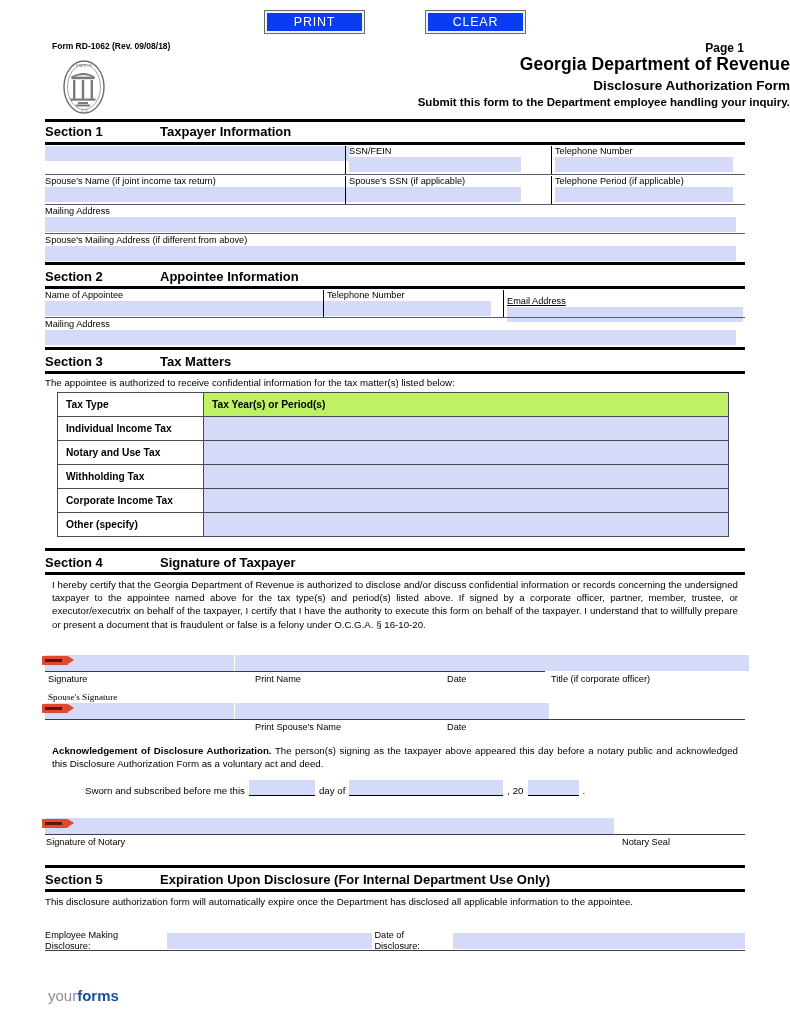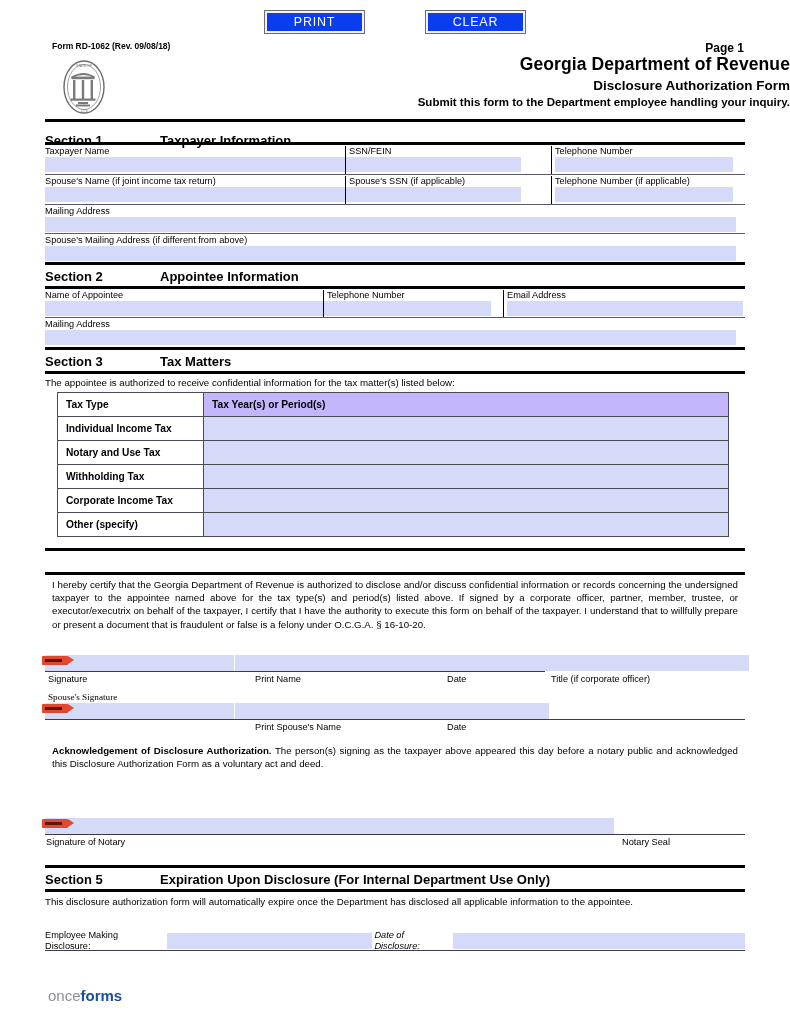--- a/index.html
+++ b/index.html
@@ -155,28 +155,27 @@
     </svg>
   </div>
 
   <div class="hdr-titles">
     <div class="hdr-t1">Georgia Department of Revenue</div>
     <div class="hdr-t2">Disclosure Authorization Form</div>
     <div class="hdr-t3">Submit this form to the Department employee handling your inquiry.</div>
   </div>
 
   <div class="rule-thick" style="top:119px"></div>
-  <div class="sec-hd" style="top:130px">
+  <div class="sec-hd" style="top:121px">
     <span class="sec-no">Section 1</span>
     <span>Taxpayer Information</span>
   </div>
   <div class="rule-thick" style="top:142px"></div>
 
   <div class="cellbox" style="left:45px; top:146px; width:302px;">
-    <div class="lbl">Taxpayer Name</div>
     <input class="fld" style="width: 300px; height: 13px;" type="text" value="">
   </div>
   <div class="vline" style="left:345px; top:146px; height:28px;"></div>
   <div class="cellbox" style="left:349px; top:146px; width:200px;">
     <div class="lbl">SSN/FEIN</div>
     <input class="fld" style="width: 168px; height: 13px;" type="text" value="">
   </div>
   <div class="vline" style="left:551px; top:146px; height:28px;"></div>
   <div class="cellbox" style="left:555px; top:146px; width:180px;">
     <div class="lbl">Telephone Number</div>
@@ -188,21 +187,21 @@
     <div class="lbl">Spouse's Name (if joint income tax return)</div>
     <input class="fld" style="width: 300px; height: 13px;" type="text" value="">
   </div>
   <div class="vline" style="left:345px; top:176px; height:28px;"></div>
   <div class="cellbox" style="left:349px; top:176px; width:200px;">
     <div class="lbl">Spouse's SSN (if applicable)</div>
     <input class="fld" style="width: 168px; height: 13px;" type="text" value="">
   </div>
   <div class="vline" style="left:551px; top:176px; height:28px;"></div>
   <div class="cellbox" style="left:555px; top:176px; width:190px;">
-    <div class="lbl">Telephone Number (if applicable)</div>
+    <div class="lbl">Telephone Period (if applicable)</div>
     <input class="fld" style="width: 174px; height: 13px;" type="text" value="">
   </div>
   <div class="rule-thin" style="top:204px"></div>
 
   <div class="cellbox" style="left:45px; top:206px; width:700px;">
     <div class="lbl">Mailing Address</div>
     <input class="fld" style="width: 687px; height: 13px;" type="text" value="">
   </div>
   <div class="rule-thin" style="top:233px"></div>
 
@@ -221,21 +220,21 @@
   <div class="cellbox" style="left:45px; top:290px; width:280px;">
     <div class="lbl">Name of Appointee</div>
     <input class="fld" style="width: 278px; height: 13px;" type="text" value="">
   </div>
   <div class="vline" style="left:323px; top:290px; height:28px;"></div>
   <div class="cellbox" style="left:327px; top:290px; width:175px;">
     <div class="lbl">Telephone Number</div>
     <input class="fld" style="width: 160px; height: 13px;" type="text" value="">
   </div>
   <div class="vline" style="left:503px; top:290px; height:28px;"></div>
-  <div class="cellbox" style="left:507px; top:290px; width:238px;">
+  <div class="cellbox" style="left:507px; top:296px; width:238px;text-decoration:underline;">
     <div class="lbl">Email Address</div>
     <input class="fld" style="width: 232px; height: 13px;" type="text" value="">
   </div>
   <div class="rule-thin" style="top:317px"></div>
 
   <div class="cellbox" style="left:45px; top:319px; width:700px;">
     <div class="lbl">Mailing Address</div>
     <input class="fld" style="width: 687px; height: 13px;" type="text" value="">
   </div>
   <div class="rule-thick" style="top:347px"></div>
@@ -246,21 +245,21 @@
   </div>
   <div class="rule-thick" style="top:371px"></div>
 
   <div class="para" style="left:45px; top:376px; width:700px; text-align:left;">The appointee is authorized to receive confidential information for the tax matter(s) listed below:</div>
 
   <div class="tt">
     <table>
       <tbody>
           <tr class="thead">
         <td class="tcol1">Tax Type</td>
-        <td class="tcol2" style="background:#c4b5fd">Tax Year(s) or Period(s)</td>
+        <td class="tcol2" style="background:#bef264">Tax Year(s) or Period(s)</td>
       </tr>
       <tr>
         <td class="tcol1">Individual Income Tax</td>
         <td class="tcol2"><span></span></td>
       </tr>
       <tr>
         <td class="tcol1">Notary and Use Tax</td>
         <td class="tcol2"><span></span></td>
       </tr>
       <tr>
@@ -274,20 +273,24 @@
       <tr>
         <td class="tcol1">Other (specify)</td>
         <td class="tcol2"><span></span></td>
       </tr>
     </tbody>
       </table>
   </div>
 
   <div class="rule-thick" style="top:548px"></div>
 
+  <div class="sec-hd" style="top:552px">
+    <span class="sec-no">Section 4</span>
+    <span>Signature of Taxpayer</span>
+  </div>
   <div class="rule-thick" style="top:572px"></div>
 
   <div class="para" style="left:52px; top:578px; width:686px;">I hereby certify that the Georgia Department of Revenue is authorized to disclose and/or discuss confidential information or records concerning the undersigned taxpayer to the appointee named above for the tax type(s) and period(s) listed above. If signed by a corporate officer, partner, member, trustee, or executor/executrix on behalf of the taxpayer, I certify that I have the authority to execute this form on behalf of the taxpayer. I understand that to willfully prepare or present a document that is fraudulent or false is a felony under O.C.G.A. § 16-10-20.</div>
 
   <input class="fld" style="position: absolute; left: 45px; top: 655px; width: 185px; height: 14px;" type="text" value="">
   <div class="sigtag" style="left:42px; top:656px;"></div>
   <input class="fld" style="position: absolute; left: 235px; top: 655px; width: 310px; height: 14px;" type="text" value="">
   <input class="fld" style="position: absolute; left: 549px; top: 655px; width: 196px; height: 14px;" type="text" value="">
   <div class="underline-dark" style="left:45px; top:671px; width:500px;"></div>
   <div class="lbl" style="position:absolute;left:48px;top:674px;">Signature</div>
@@ -301,42 +304,51 @@
   <div class="underline-dark" style="left:45px; top:719px; width:700px;"></div>
   <div class="lbl" style="position:absolute;left:48px;top:692px;font-family:Liberation Serif, serif;">Spouse's Signature</div>
   <div class="lbl" style="position:absolute;left:255px;top:722px;">Print Spouse's Name</div>
   <div class="lbl" style="position:absolute;left:447px;top:722px;">Date</div>
 
   <div class="para" style="left:52px; top:744px; width:686px;">
     <b>Acknowledgement of Disclosure Authorization.</b>
     <span>The person(s) signing as the taxpayer above appeared this day before a notary public and acknowledged this Disclosure Authorization Form as a voluntary act and deed.</span>
   </div>
 
+  <div style="position:absolute;left:85px;top:780px;font-size:9.7px;display:flex;align-items:flex-end;gap:4px;">
+    <span>Sworn and subscribed before me this</span>
+    <input class="fld" style="width: 62px; height: 13px; border-bottom: 1px solid rgb(0, 0, 0);" type="text" value="">
+    <span>day of</span>
+    <input class="fld" style="width: 150px; height: 13px; border-bottom: 1px solid rgb(0, 0, 0);" type="text" value="">
+    <span>, 20</span>
+    <input class="fld" style="width: 47px; height: 13px; border-bottom: 1px solid rgb(0, 0, 0);" type="text" value="">
+    <span>.</span>
+  </div>
 
   <input class="fld" style="position: absolute; left: 45px; top: 818px; width: 565px; height: 14px;" type="text" value="">
   <div class="sigtag" style="left:42px; top:819px;"></div>
   <div class="underline-dark" style="left:45px; top:834px; width:700px;"></div>
   <div class="lbl" style="position:absolute;left:46px;top:837px;">Signature of Notary</div>
   <div class="lbl" style="position:absolute;left:622px;top:837px;">Notary Seal</div>
 
   <div class="rule-thick" style="top:865px"></div>
 
   <div class="sec-hd" style="top:869px">
     <span class="sec-no">Section 5</span>
     <span>Expiration Upon Disclosure (For Internal Department Use Only)</span>
   </div>
   <div class="rule-thick" style="top:889px"></div>
 
   <div class="para" style="left:45px; top:895px; width:700px; text-align:left;">This disclosure authorization form will automatically expire once the Department has disclosed all applicable information to the appointee.</div>
 
   <div style="position:absolute;left:45px;top:933px;width:700px;height:16px;display:flex;align-items:center;">
     <span class="lbl">Employee Making Disclosure:</span>
     <input class="fld" style="width: 203px; height: 14px; margin-left: 2px;" type="text" value="">
-    <span class="lbl" style="margin-left:2px;font-style:italic;">Date of Disclosure:</span>
+    <span class="lbl" style="margin-left:2px;">Date of Disclosure:</span>
     <input class="fld" style="width: 290px; height: 14px; margin-left: 2px;" type="text" value="">
   </div>
   <div class="underline-dark" style="left:45px; top:950px; width:700px;"></div>
 
   <div class="ff">
-    <span class="free">once</span><span class="forms">forms</span>
+    <span class="free">your</span><span class="forms">forms</span>
   </div>
 
 </div>
 
 </body></html>

